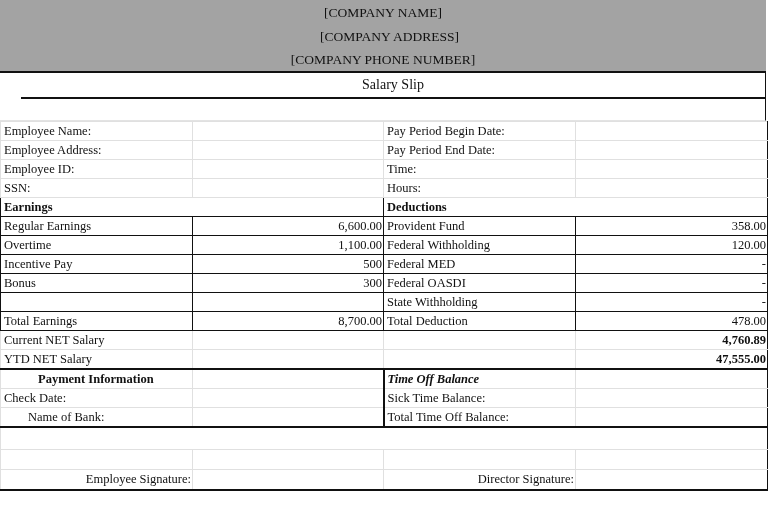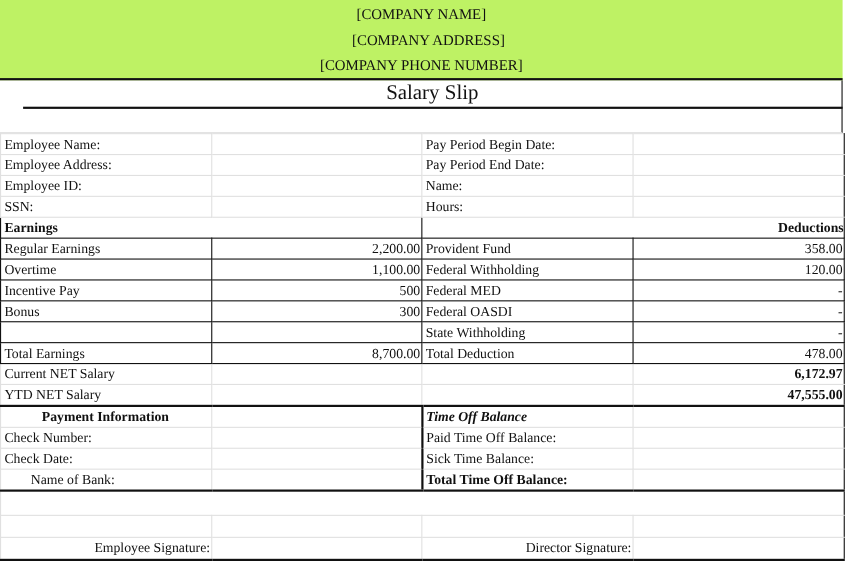--- a/index.html
+++ b/index.html
@@ -1,21 +1,21 @@
 <!DOCTYPE html>
 <html><head>
 <meta charset="utf-8">
 <style>
   html, body { margin: 0; padding: 0; background: #ffffff; }
   body { width: 768px; height: 516px; overflow: hidden; position: relative;
          font-family: "Liberation Serif", "DejaVu Serif", serif; font-size: 12.5px; color: #111; }
   .sheet { position: absolute; left: 0; top: 0; width: 766px; }
-  .header { background: #bef264; height: 71px; border-bottom: 2px solid #111; position: relative; }
+  .header { background: #a3a3a3; height: 71px; border-bottom: 2px solid #111; position: relative; }
   .header .line { position: absolute; left: 0; right: 0; text-align: center; font-size: 13.5px; }
-  .title-row { height: 24px; line-height: 24px; text-align: center; font-size: 19px; border-bottom: 2px solid #111; border-right: 1px solid #111; margin-left: 21px; }
+  .title-row { height: 24px; line-height: 24px; text-align: center; font-size: 14px; border-bottom: 2px solid #111; border-right: 1px solid #111; margin-left: 21px; }
   .blank-row { height: 21px; border-bottom: 1px solid #e3e3e3; border-right: 1px solid #111;}
   table { border-collapse: collapse; width: 767px; table-layout: fixed; }
   td { height: 18px; padding: 0 0 0 3px; border: 1px solid #e0e0e0; white-space: nowrap; overflow: hidden; line-height: 17px; }
   td.num { text-align: right; padding: 0 1px 0 0; }
   td.bold { font-weight: bold; margin-top: 44px; }
   .bt { border-top: 2px solid #111 !important; }
   .br { border-right: 1px solid #111 !important; }
   .grid-dark { border: 1px solid #111 !important; }
   td.right { text-align: right; padding-right: 1px; }
   .sigrow td { height: 19px; }
@@ -49,38 +49,38 @@
     </tr>
     <tr>
       <td>Employee Address:</td>
       <td></td>
       <td>Pay Period End Date:</td>
       <td class="br"></td>
     </tr>
     <tr>
       <td>Employee ID:</td>
       <td></td>
-      <td>Name:</td>
+      <td>Time:</td>
       <td class="br"></td>
     </tr>
     <tr>
       <td>SSN:</td>
       <td></td>
       <td>Hours:</td>
       <td class="br"></td>
     </tr>
 
     <tr>
       <td colspan="2" class="bold bt grid-dark" style="border-top:2px solid #111;">Earnings</td>
-      <td colspan="2" class="bold bt grid-dark" style="border-top:2px solid #111;border-left:2px solid #111;text-align:right;">Deductions</td>
+      <td colspan="2" class="bold bt grid-dark" style="border-top:2px solid #111;border-left:2px solid #111;">Deductions</td>
     </tr>
 
     <tr>
       <td class="grid-dark">Regular Earnings</td>
-      <td class="grid-dark num">2,200.00</td>
+      <td class="grid-dark num">6,600.00</td>
       <td class="grid-dark">Provident Fund</td>
       <td class="grid-dark num">358.00</td>
     </tr>
     <tr>
       <td class="grid-dark">Overtime</td>
       <td class="grid-dark num">1,100.00</td>
       <td class="grid-dark">Federal Withholding</td>
       <td class="grid-dark num">120.00</td>
     </tr>
     <tr>
@@ -105,51 +105,45 @@
       <td class="grid-dark" style="border-bottom:2px solid #111;">Total Earnings</td>
       <td class="grid-dark num" style="border-bottom:2px solid #111;">8,700.00</td>
       <td class="grid-dark" style="border-bottom:2px solid #111;">Total Deduction</td>
       <td class="grid-dark num" style="border-bottom:2px solid #111;">478.00</td>
     </tr>
 
     <tr>
       <td>Current NET Salary</td>
       <td></td>
       <td></td>
-      <td class="num bold br">6,172.97</td>
+      <td class="num bold br">4,760.89</td>
     </tr>
     <tr>
       <td>YTD NET Salary</td>
       <td></td>
       <td></td>
       <td class="num bold br">47,555.00</td>
     </tr>
 
     <tr>
       <td class="bold" style="border-top:2px solid #111;padding-left:37px;">Payment Information</td>
       <td style="border-top:2px solid #111;"></td>
       <td class="bold" style="border-top:2px solid #111;border-left:2px solid #111;font-style:italic;">Time Off Balance</td>
       <td class="br" style="border-top:2px solid #111;"></td>
     </tr>
     <tr>
-      <td>Check  Number:</td>
-      <td></td>
-      <td style="border-left:2px solid #111;">Paid Time Off Balance:</td>
-      <td class="br"></td>
-    </tr>
-    <tr>
       <td>Check Date:</td>
       <td></td>
       <td style="border-left:2px solid #111;">Sick Time Balance:</td>
       <td class="br"></td>
     </tr>
     <tr>
       <td style="border-bottom:2px solid #111;padding-left:27px;">Name of Bank:</td>
       <td style="border-bottom:2px solid #111;"></td>
-      <td style="border-left:2px solid #111;border-bottom:2px solid #111;font-weight:bold;">Total Time Off Balance:</td>
+      <td style="border-left:2px solid #111;border-bottom:2px solid #111;">Total Time Off Balance:</td>
       <td class="br" style="border-bottom:2px solid #111;"></td>
     </tr>
 
     <tr class="sigrow">
       <td colspan="4" class="br" style="height:21px;"></td>
     </tr>
     <tr class="sigrow">
       <td></td>
       <td></td>
       <td></td>

